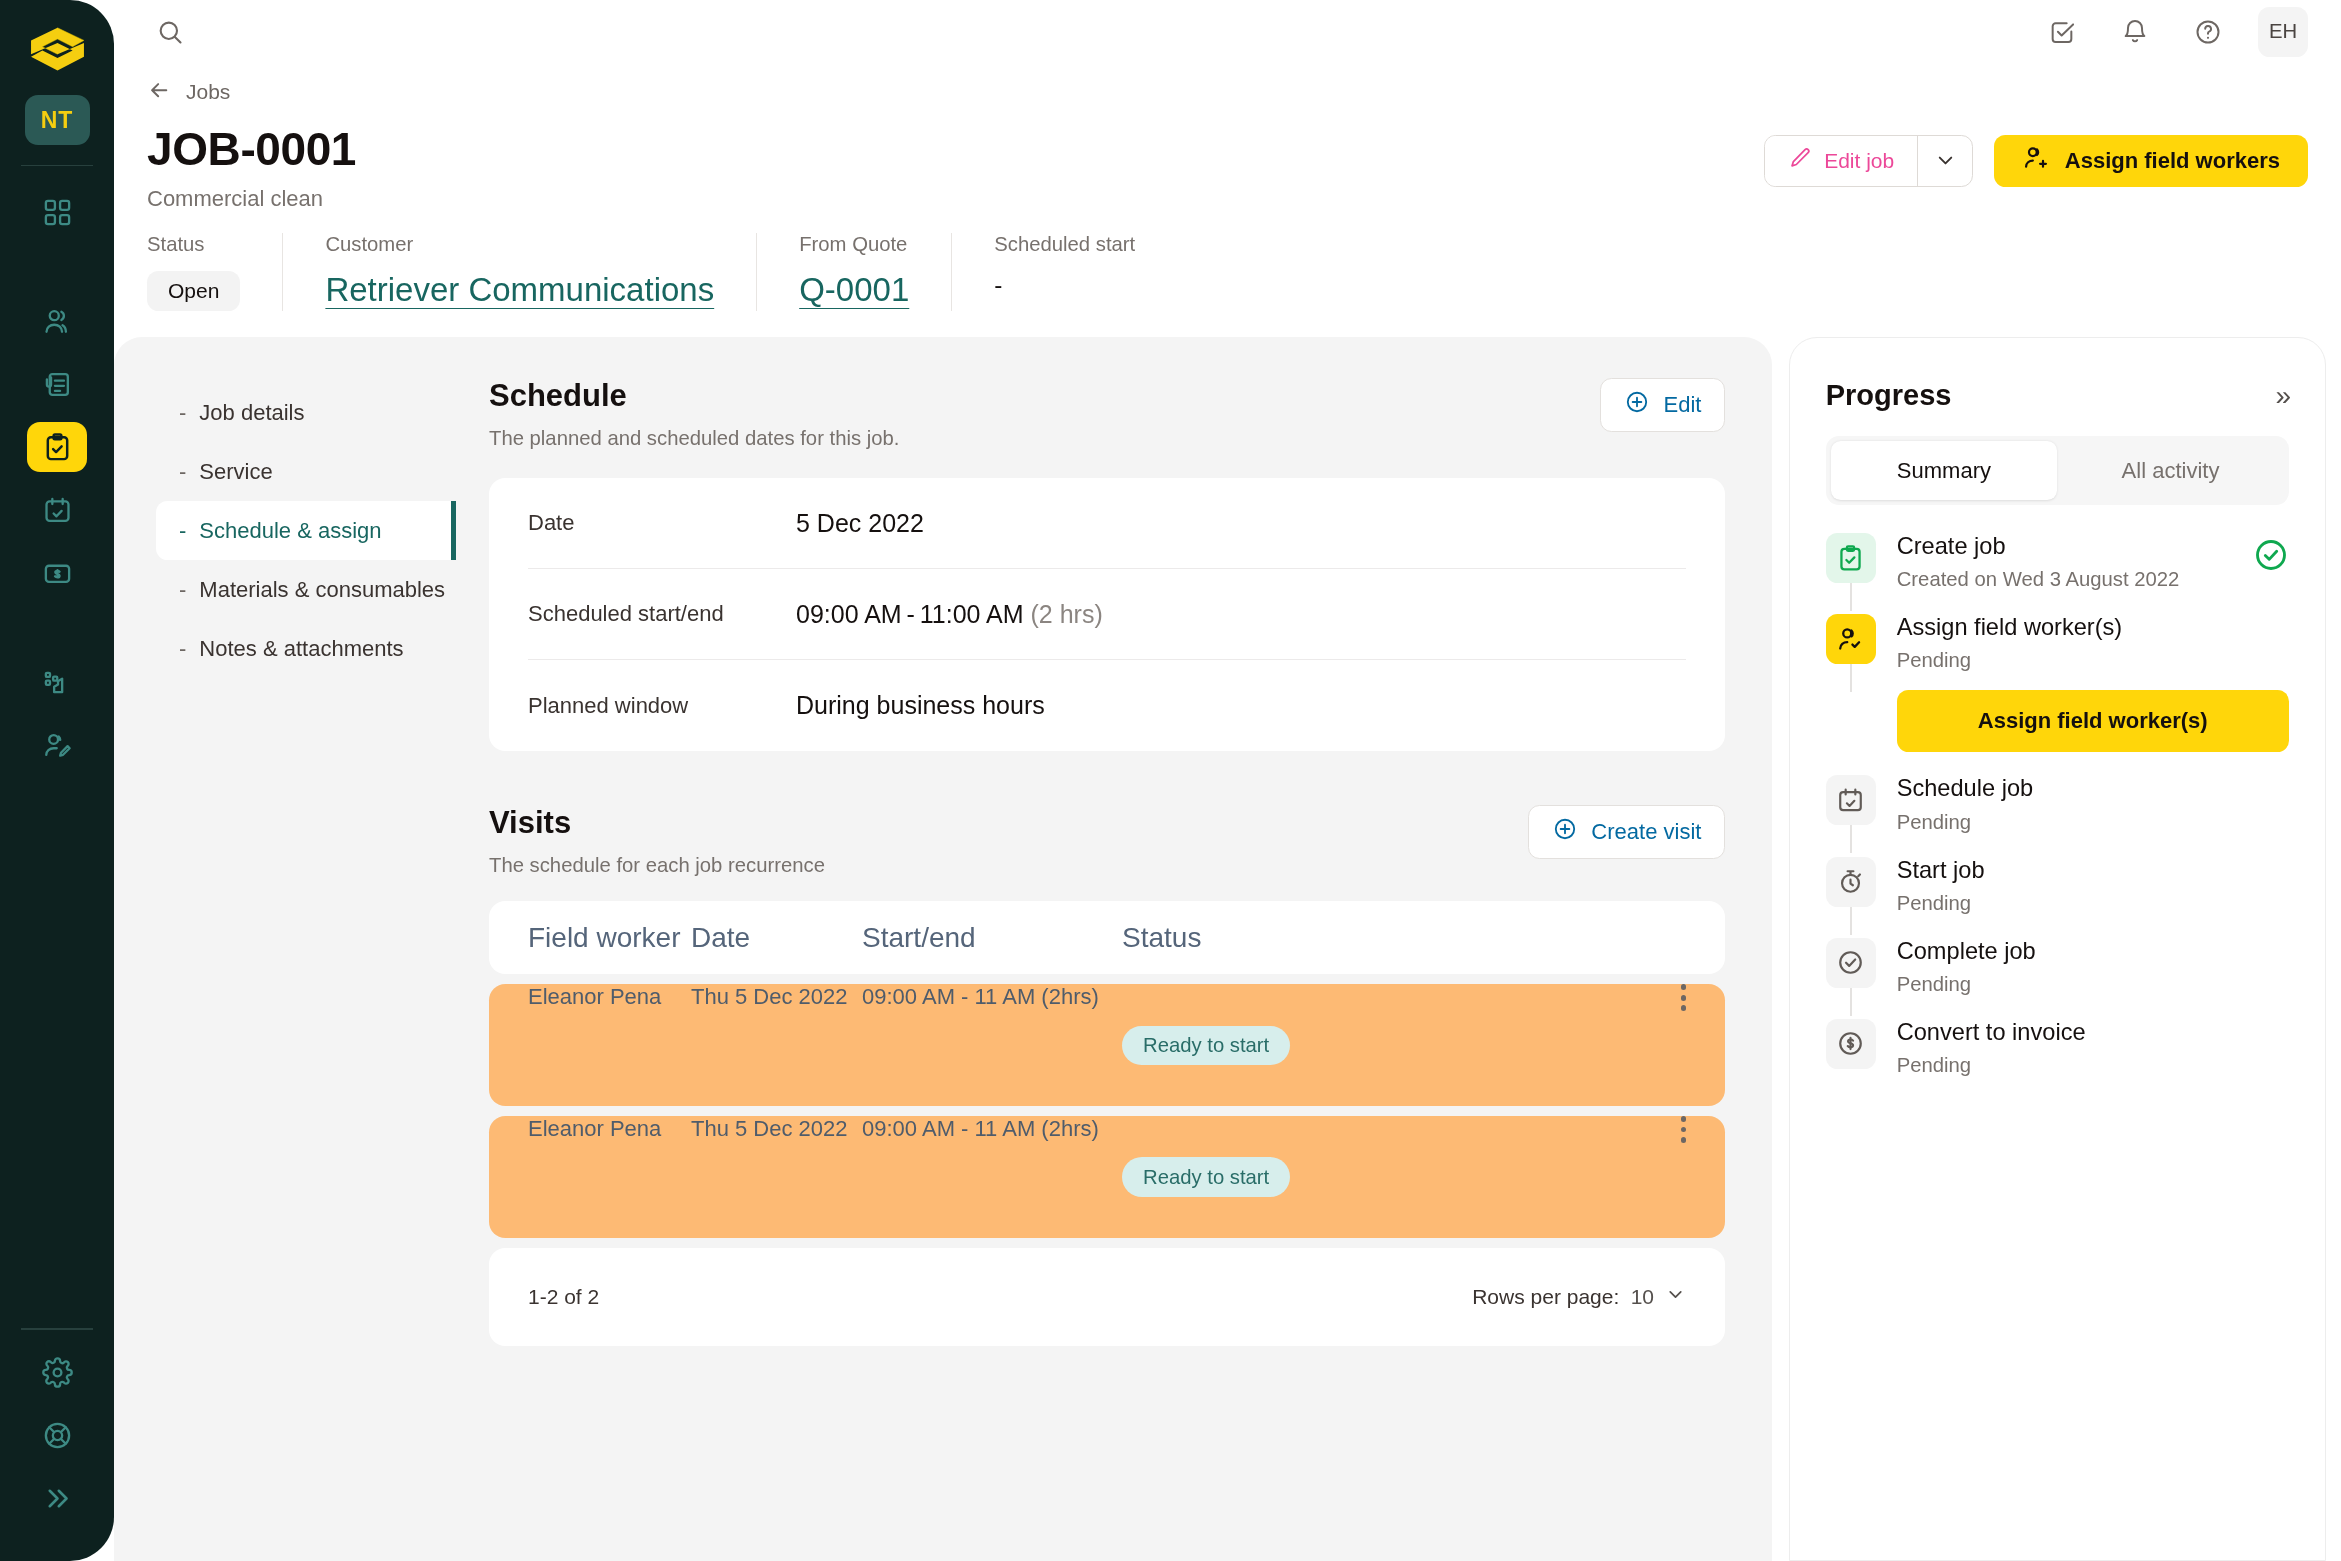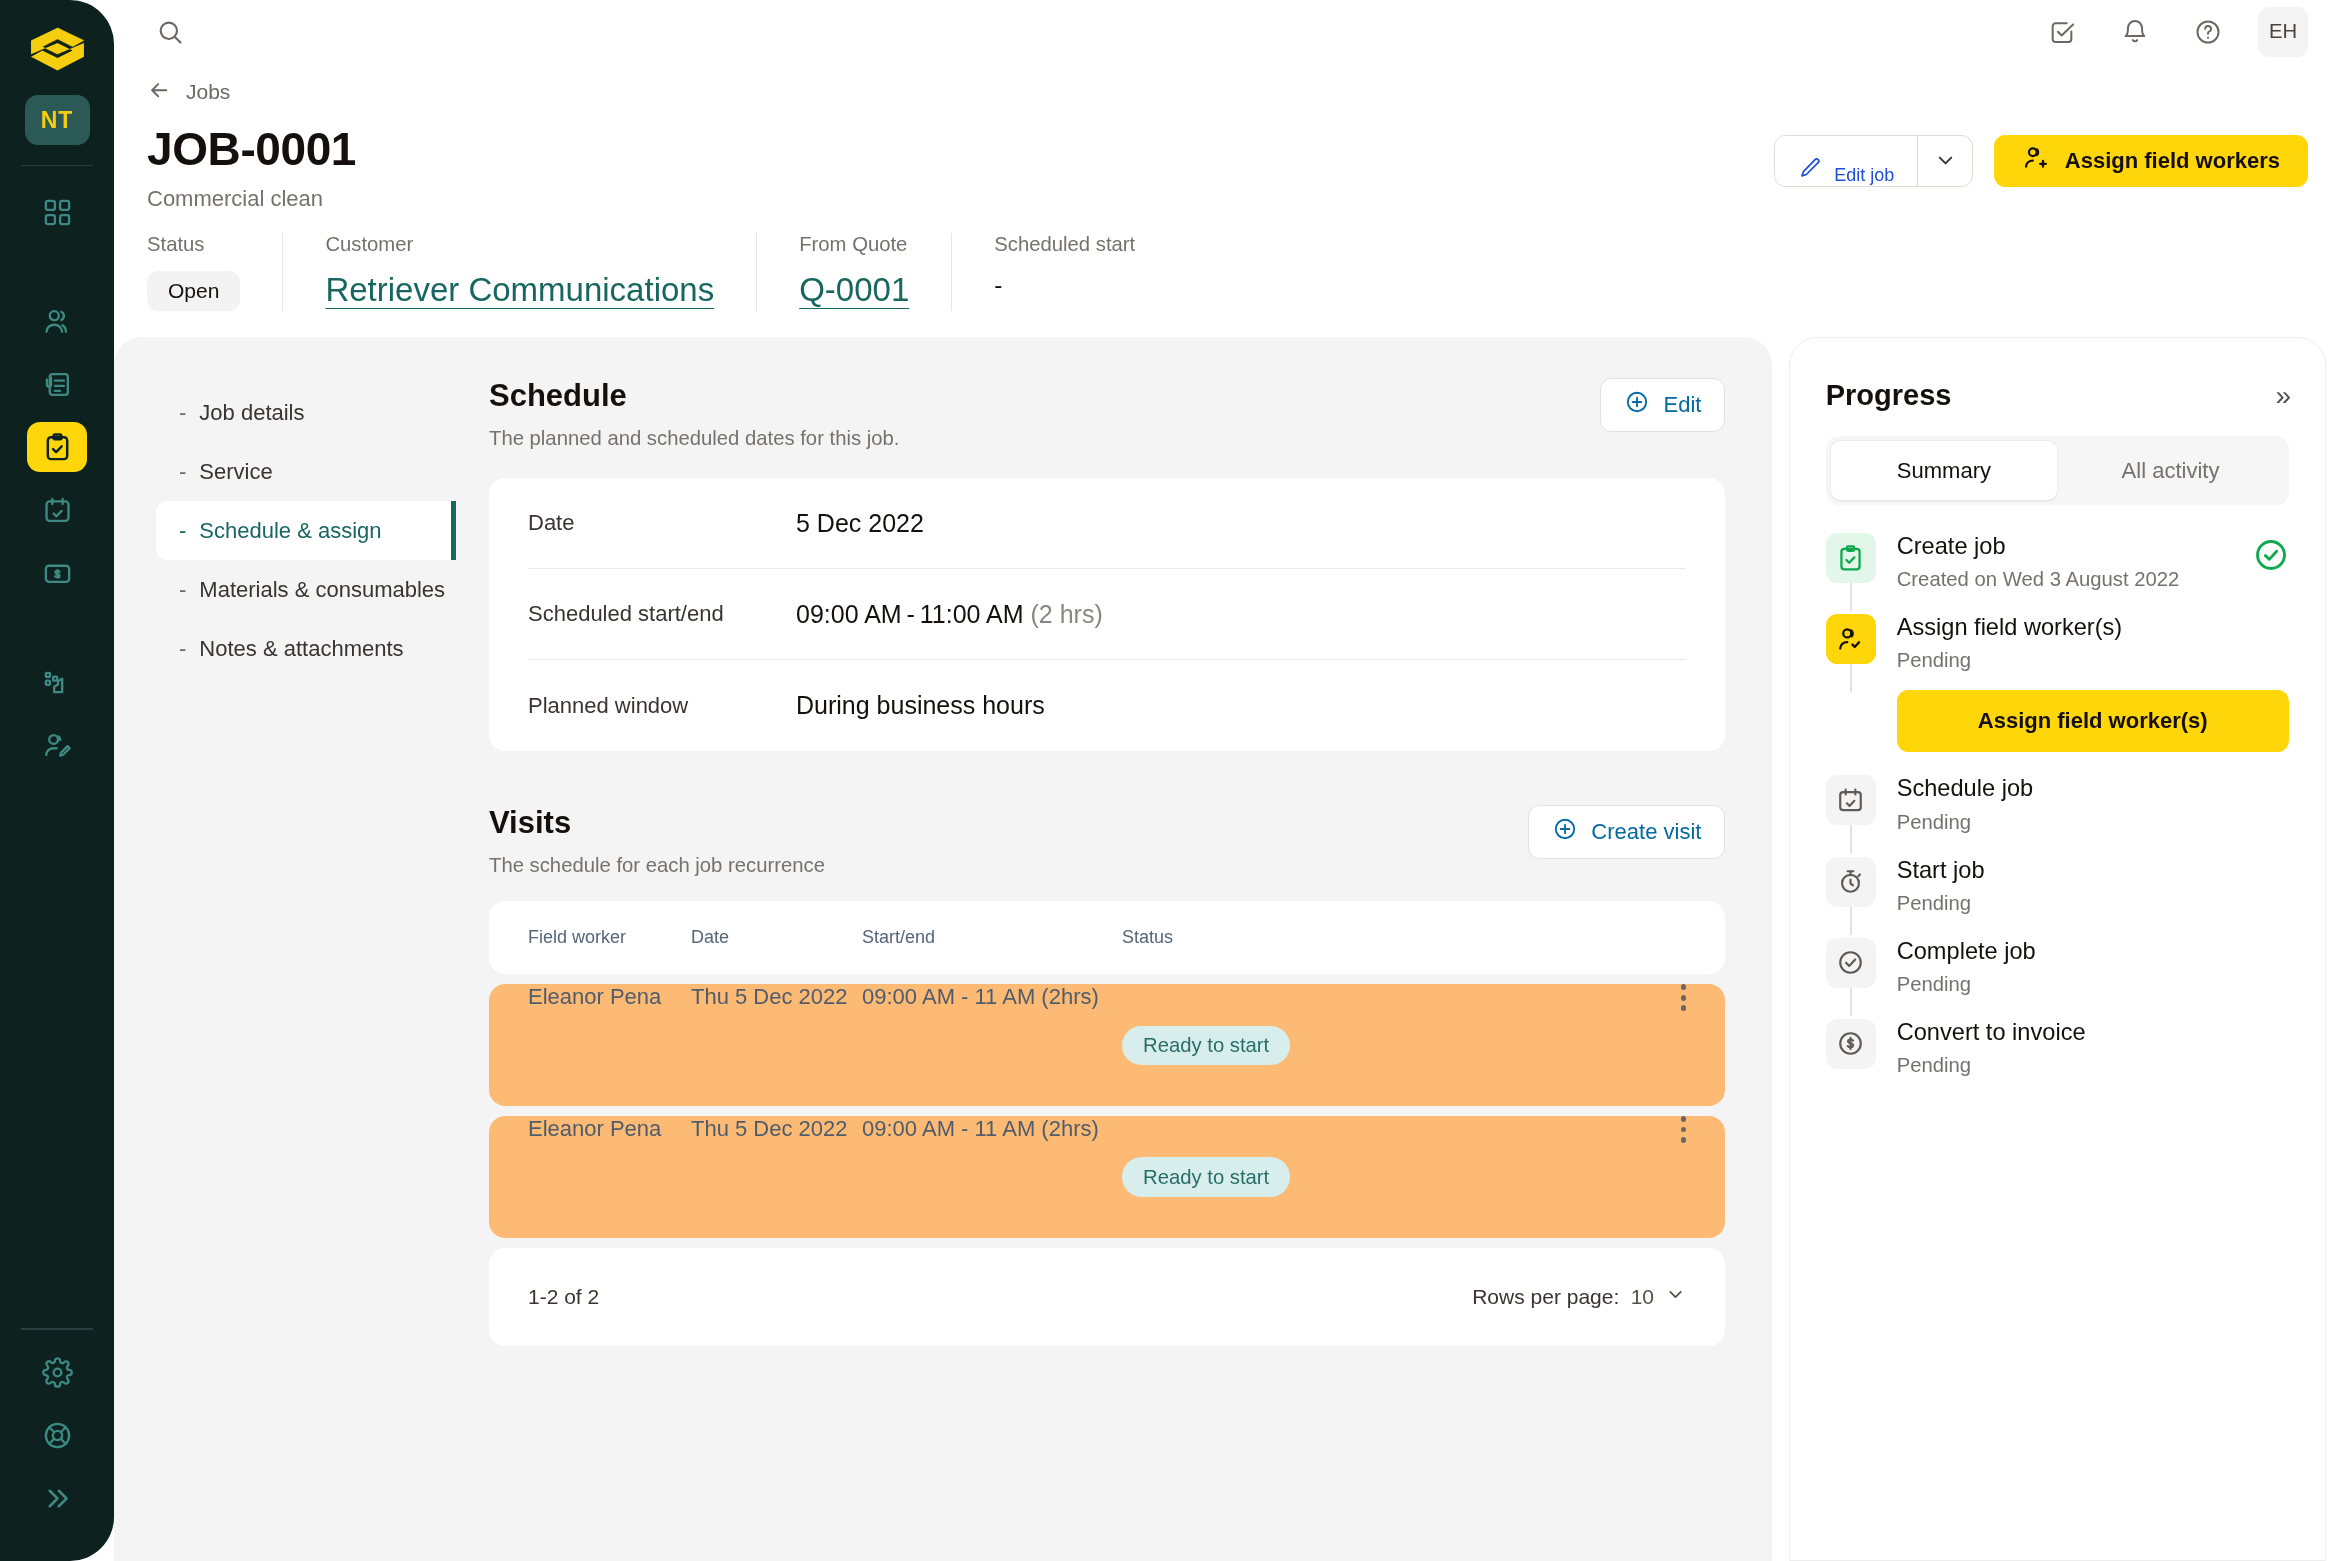--- a/index.html
+++ b/index.html
@@ -68,21 +68,21 @@
   .breadcrumb svg { width: 24.4px; height: 24.4px; color:#6d6763; }
   .breadcrumb span { font-size: 21px; color:#6d6763; }
 
   
   .titleblock { padding: 18px 34px 0 33px; display:flex; justify-content:space-between; align-items:flex-start; }
   .job-title { font-size: 46px; font-weight: 700; color:#15100f; letter-spacing:-0.4px; line-height:1.05; }
   .job-sub { font-size: 22px; color:#77716d; margin-top: 13px; }
 
   .actions { display:flex; align-items:center; gap: 21px; padding-top:9.8px; }
   .btn-split { display:flex; align-items:stretch; border:1.2px solid #dedad6; border-radius: 11.4px; background:#fff; overflow:hidden; }
-  .btn-edit { display:flex; align-items:flex-end; gap:11.4px; padding: 0 23px; height:50px; cursor:pointer; font-size:18px; color:#1d4ed8; background:#fff; border:none; }
+  .btn-edit { display:flex; align-items:center; gap:11.4px; padding: 0 23px; height:50px; cursor:pointer; font-size:21px; color:#ec4899; background:#fff; border:none; }
   .btn-edit svg { width:24.4px; height:24.4px; }
   .btn-caret { width:55px; display:flex; align-items:center; justify-content:center; border-left:1.2px solid #dedad6; cursor:pointer; color:#3a3330; }
   .btn-caret svg { width:23px; height:23px; }
   .btn-primary {
     display:flex; align-items:center; gap:14.6px; height:52px; padding: 0 28px;
     background:#FFD60A; border:none; border-radius:11.4px; cursor:pointer;
     font-size:22px; font-weight:700; color:#15100f;
   }
   .btn-primary svg { width:28px; height:28px; }
 
@@ -139,21 +139,21 @@
   .kv-v .muted { color:#8b8581; }
   .kv-v .sep { color:#15100f; padding: 0 4.9px; }
 
   .sec2 { margin-top: 54px; }
 
   .tbl { margin-top: 24.4px; }
   .tbl-head {
     background:#fff; border-radius:16.3px; height: 73px;
     display:flex; align-items:center; padding: 0 39px;
   }
-  .tbl-head > div { font-size:18px; color:#55657a; }
+  .tbl-head > div { font-size:28px; color:#55657a; }
   .tbl-row {
     background:#fdba74; border-radius:16.3px; height: 122px; margin-top: 9.8px;
     display:flex; padding: 0 39px;
   }
   .tbl-row > div { font-size:22px; color:#4f5c6b; }
   .c-worker { width: 163px; flex:0 0 163px; }
   .c-date   { width: 171px; flex:0 0 171px; }
   .c-time   { width: 260px; flex:0 0 260px; }
   .c-status { flex:1 1 auto; display:flex; align-items:center; }
   .c-menu   { width: 49px; flex:0 0 49px; display:flex; justify-content:flex-end; cursor:pointer; }

